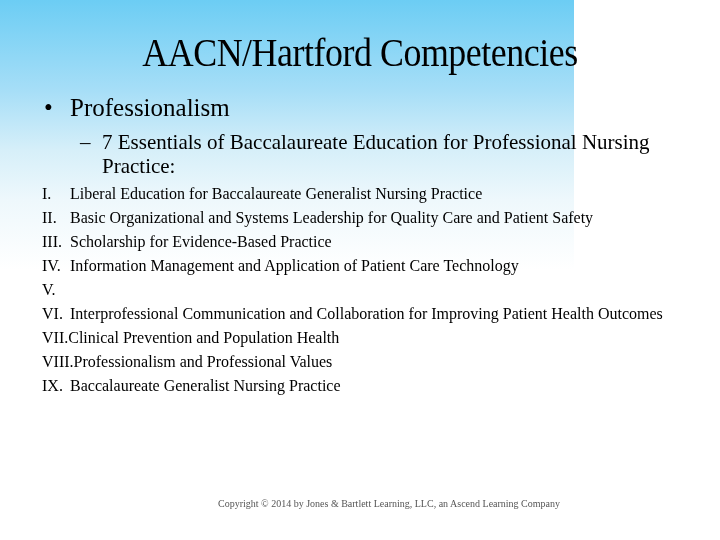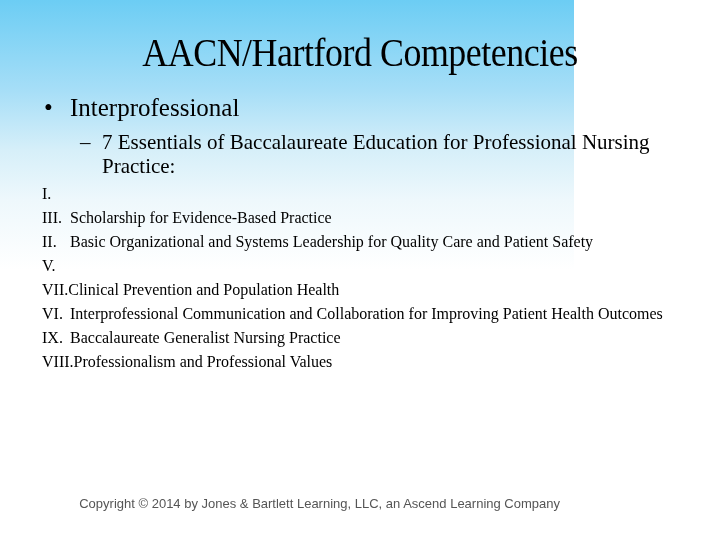--- a/index.html
+++ b/index.html
@@ -17,68 +17,73 @@
   .bullet1 { position:absolute; left:44px; top:94px; font-size:25px; display:flex; }
   .bullet1 .dot { width:26px; }
   .bullet2 { position:absolute; left:80px; top:130px; width:620px; font-size:21px; line-height:24px; display:flex; }
   .bullet2 .dash { width:22px; flex:none; }
   .olist { position:absolute; left:42px; top:184px; width:640px; font-size:16px; line-height:19px; }
   .oitem { display:flex; margin-bottom:5px; }
   .onum { width:28px; flex:none; white-space:nowrap; }
   .onum.wide { width:auto; }
   .copyright {
     position:absolute; right:14px; top:497px; text-align:right;
-    font-family:Liberation Sans, sans-serif; font-size:13px; color:#555; line-height:14px;
+    font-family:Liberation Serif, serif; font-size:10px; color:#555; line-height:14px;
   }
 </style>
 </head>
 <body>
 
 <div class="slide">
   <div class="title">AACN/Hartford Competencies</div>
 
   <div class="bullet1">
     <span class="dot">•</span>
-    <span>Interprofessional</span>
+    <span>Professionalism</span>
   </div>
 
   <div class="bullet2">
     <span class="dash">–</span>
     <span>7 Essentials of Baccalaureate Education for Professional Nursing Practice:</span>
   </div>
 
   <div class="olist">
     <div class="oitem">
       <span class="onum">I.</span>
+      <span>Liberal Education for Baccalaureate Generalist Nursing Practice</span>
+    </div>
+    <div class="oitem">
+      <span class="onum">II.</span>
+      <span>Basic Organizational and Systems Leadership for Quality Care and Patient Safety</span>
     </div>
     <div class="oitem">
       <span class="onum">III.</span>
       <span>Scholarship for Evidence-Based Practice</span>
     </div>
     <div class="oitem">
-      <span class="onum">II.</span>
-      <span>Basic Organizational and Systems Leadership for Quality Care and Patient Safety</span>
+      <span class="onum">IV.</span>
+      <span>Information Management and Application of Patient Care Technology</span>
     </div>
     <div class="oitem">
       <span class="onum">V.</span>
+    </div>
+    <div class="oitem">
+      <span class="onum">VI.</span>
+      <span>Interprofessional Communication and Collaboration for Improving Patient Health Outcomes</span>
     </div>
     <div class="oitem">
       <span class="onum wide">VII.</span>
       <span>Clinical Prevention and Population Health</span>
     </div>
     <div class="oitem">
-      <span class="onum">VI.</span>
-      <span>Interprofessional Communication and Collaboration for Improving Patient Health Outcomes</span>
+      <span class="onum wide">VIII.</span>
+      <span>Professionalism and Professional Values</span>
     </div>
     <div class="oitem">
       <span class="onum">IX.</span>
       <span>Baccalaureate Generalist Nursing Practice</span>
-    </div>
-    <div class="oitem">
-      <span class="onum wide">VIII.</span>
-      <span>Professionalism and Professional Values</span>
     </div>
   </div>
 
   <div class="copyright">
     <div>Copyright © 2014 by Jones &amp; Bartlett Learning, LLC, an Ascend Learning Company</div>
   </div>
 </div>
 
 </body></html>

